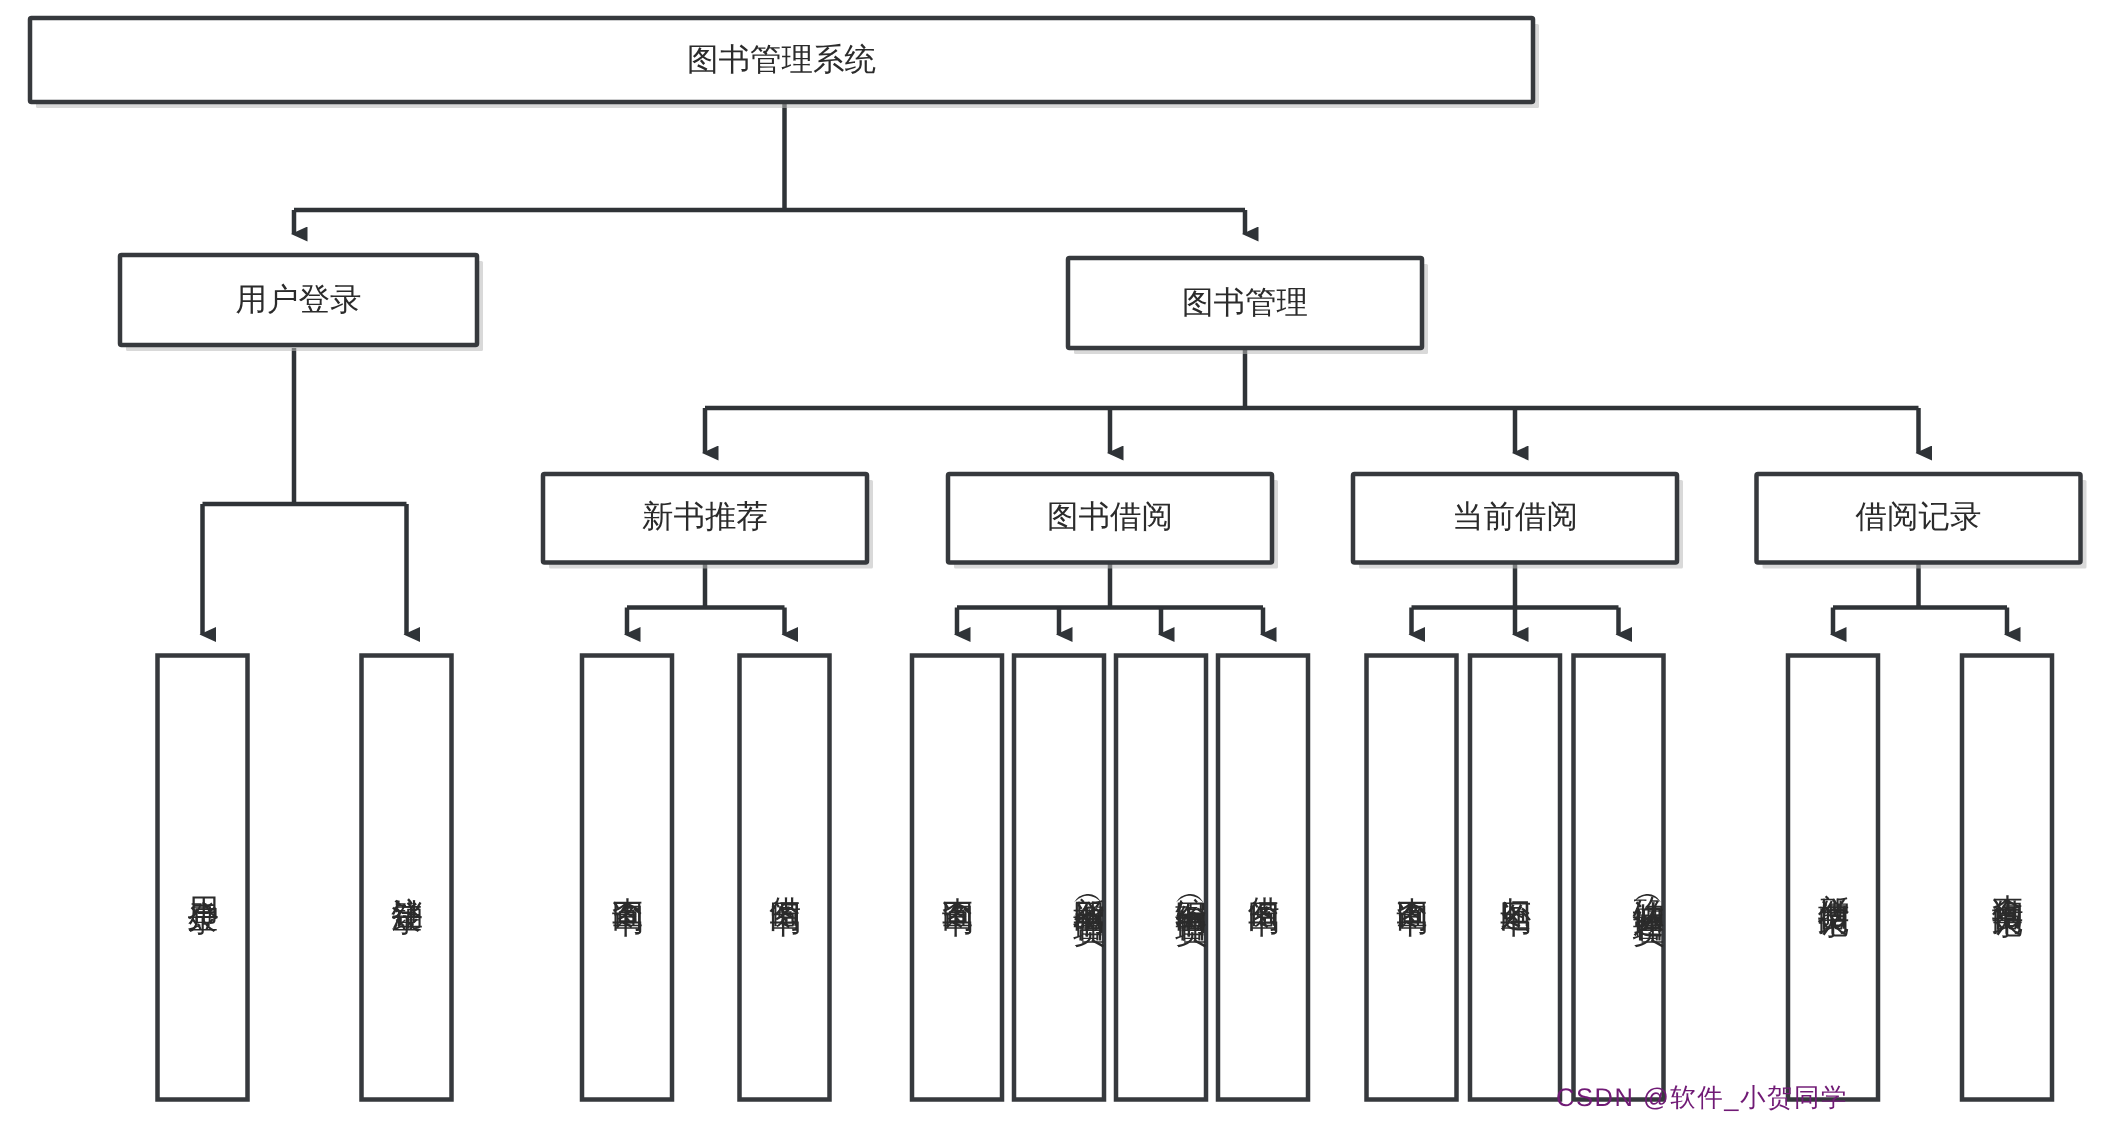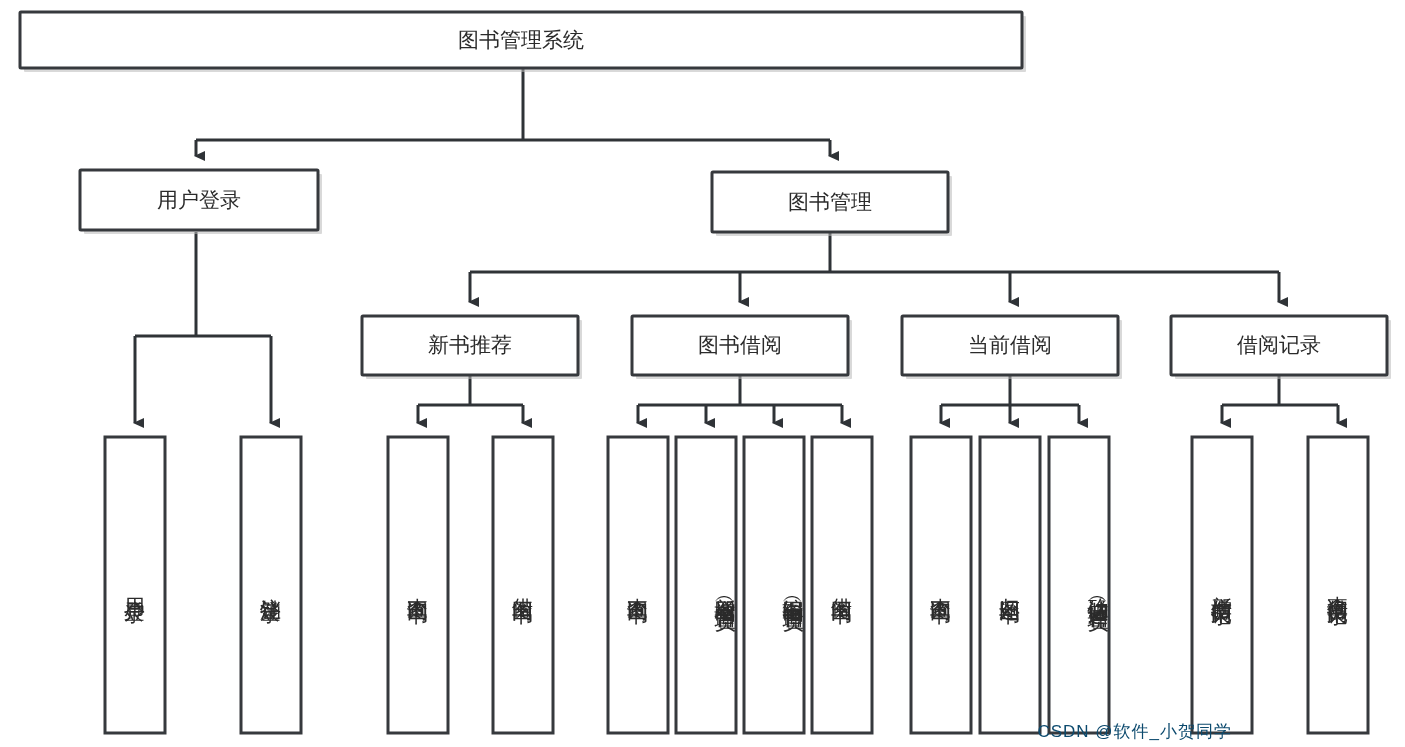--- a/index.html
+++ b/index.html
@@ -48,21 +48,21 @@
     line-height:1;
     white-space:nowrap;
     user-select:none;
   }
   .watermark{
     position:absolute;
     right:8px;
     bottom:4px;
     font-family:"Liberation Sans","DejaVu Sans",sans-serif;
     font-size:17px;
-    color:#0c4a6e;
+    color:#701a75;
     letter-spacing:1px;
     white-space:nowrap;
   }
 </style>
 </head>
 <body>
 
 <div id="stage">
 
   <svg class="diagram" viewBox="0 0 1405 747">

